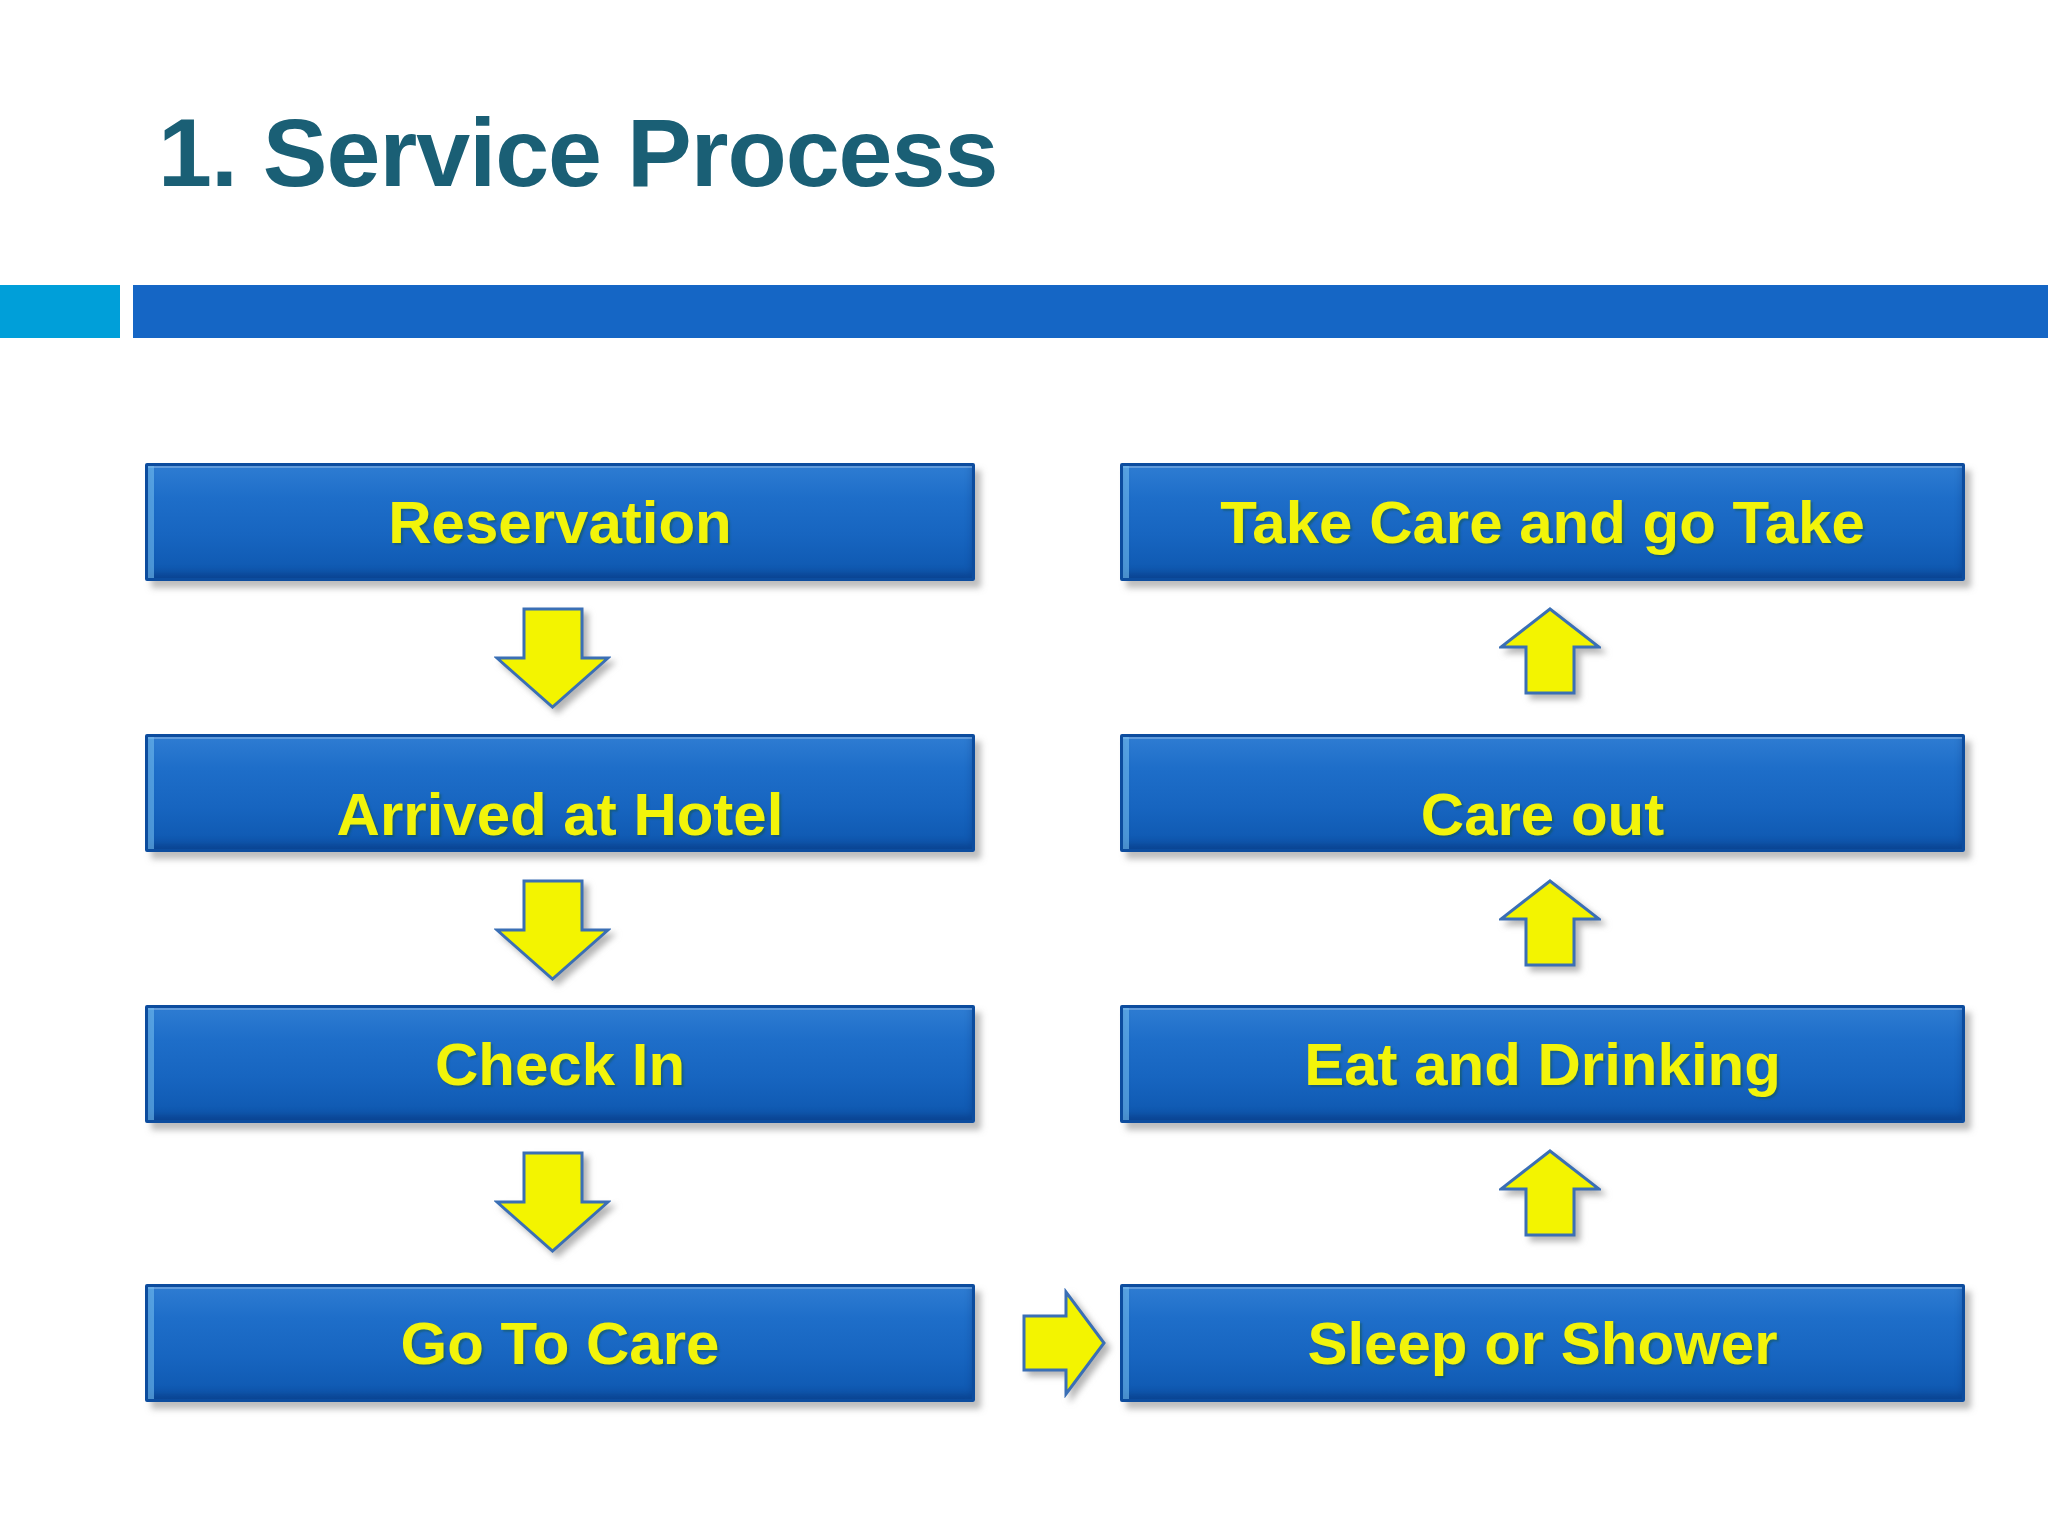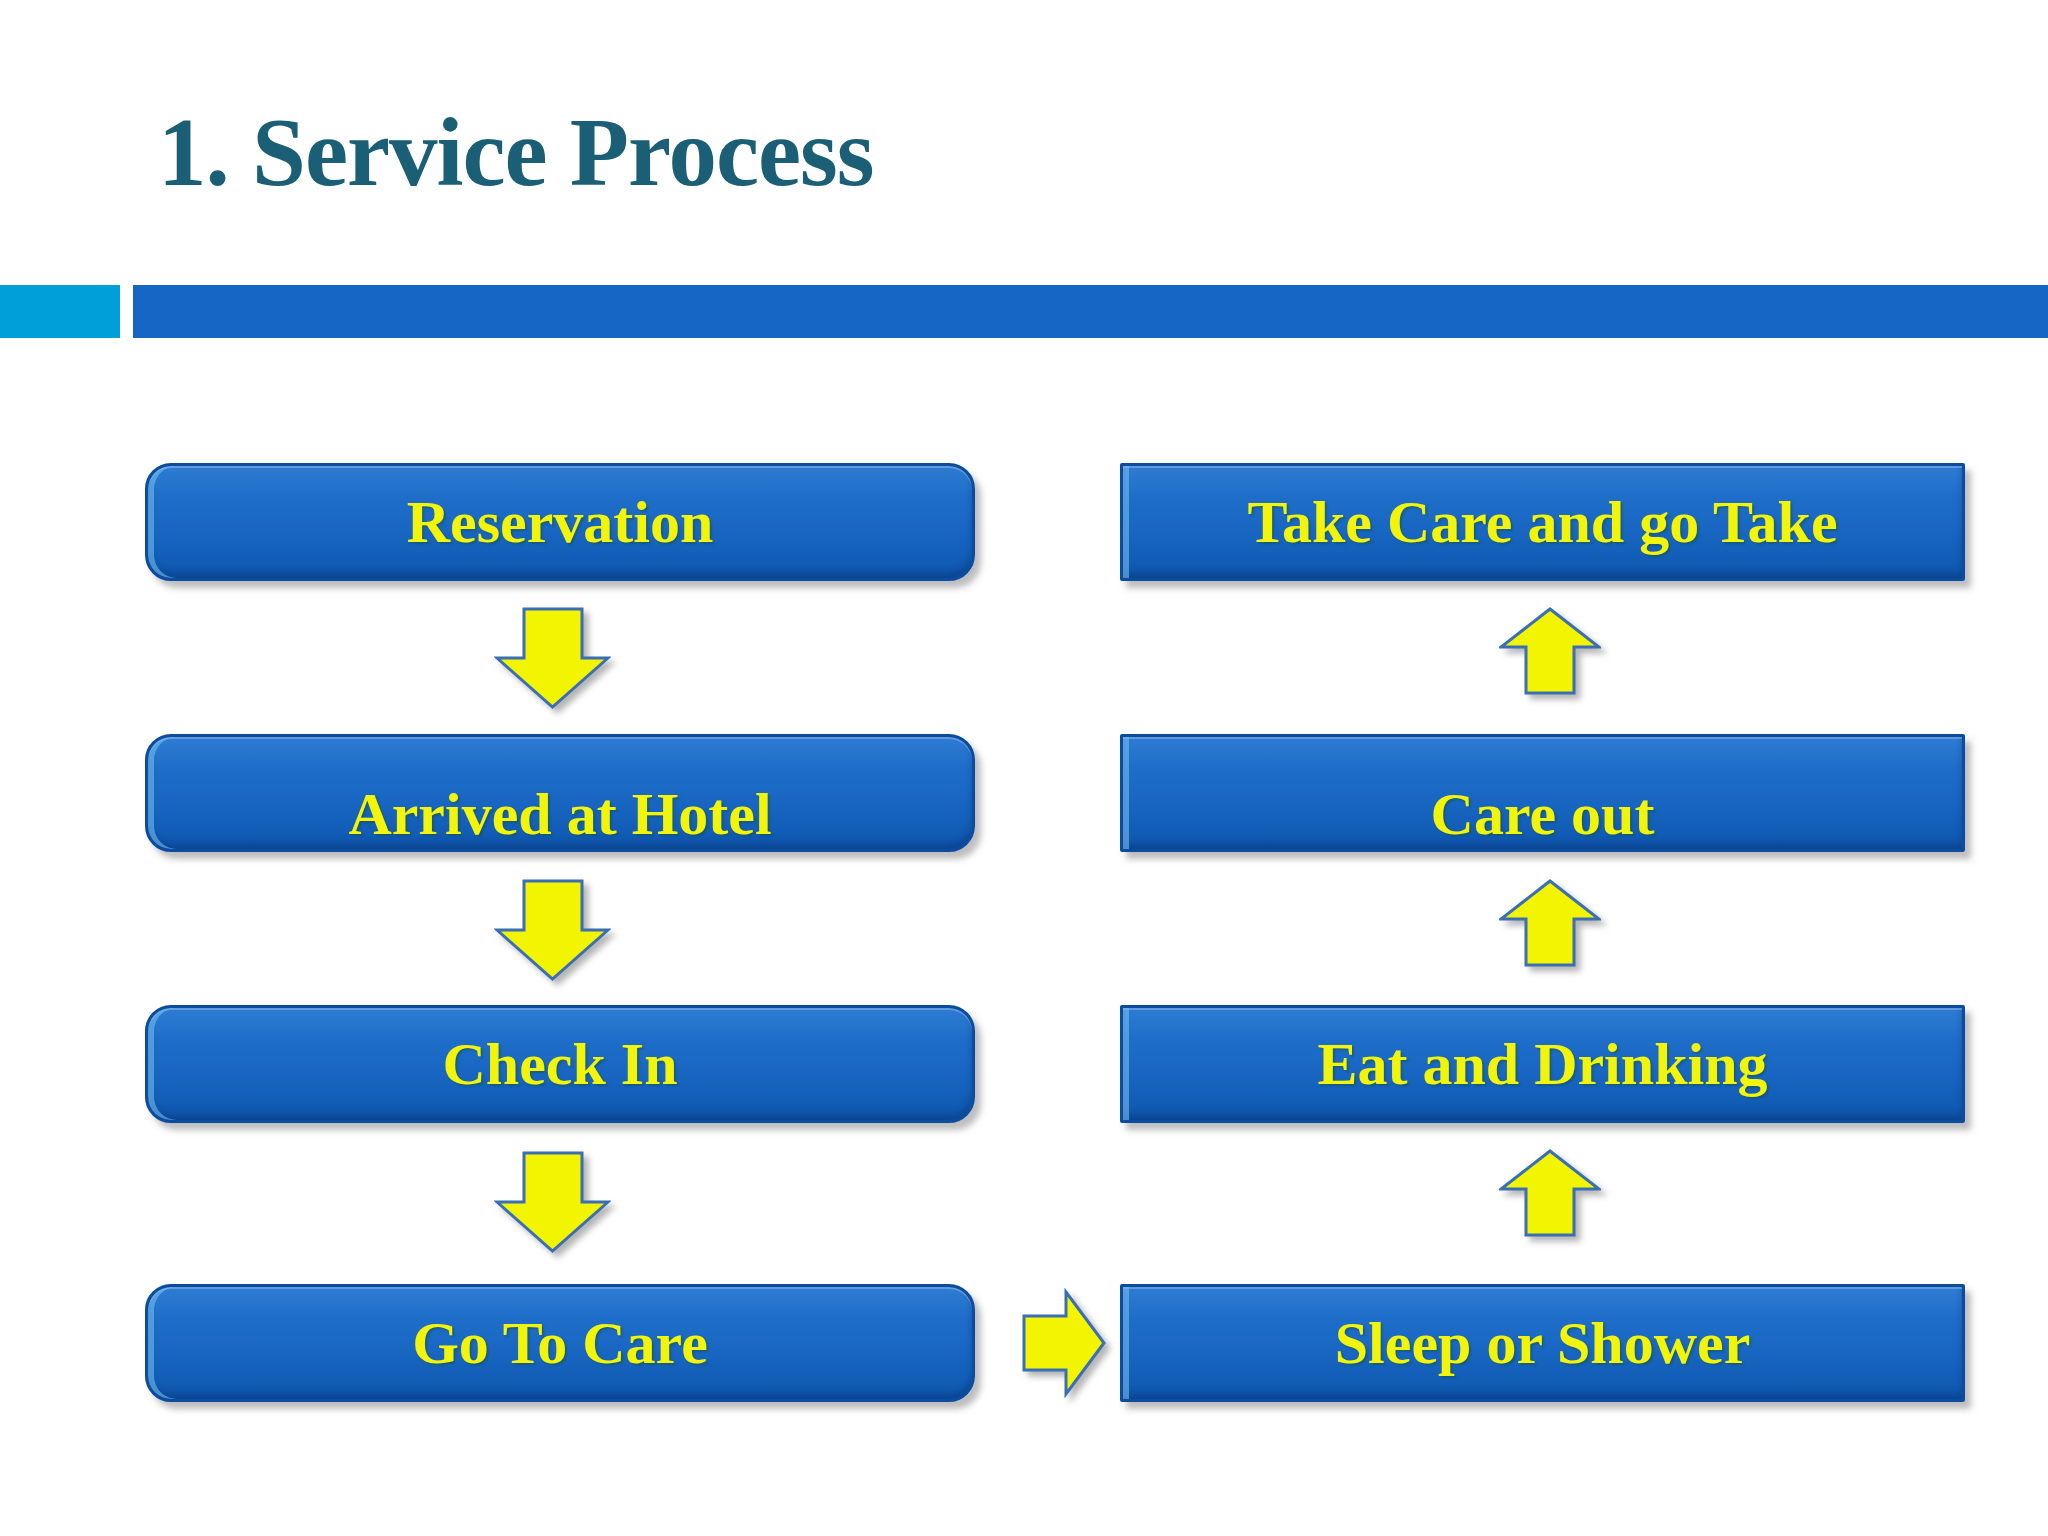--- a/index.html
+++ b/index.html
@@ -7,21 +7,20 @@
     padding: 0;
     background: #ffffff;
     font-family: "Liberation Sans", sans-serif;
   }
   .slide {
     position: relative;
     width: 2048px;
     height: 1536px;
     background: #ffffff;
     overflow: hidden;
-    font-family: Liberation Serif, serif;
   }
 
   
   .title {
     position: absolute;
     left: 158px;
     top: 100px;
     margin: 0;
     font-size: 97px;
     line-height: 1.1;
@@ -66,21 +65,21 @@
       inset 0 2px 0 rgba(255,255,255,0.25),
       inset 0 -5px 7px rgba(0,30,90,0.3);
   }
   .pbox .label {
     font-size: 60px;
     font-weight: bold;
     color: var(--label-yellow, #F2F40A);
     text-shadow: 2px 2px 2px rgba(20,80,40,0.4);
     white-space: nowrap;
   }
-  .col-left  { left: 145px;  width: 830px; border-radius: 26px; }
+  .col-left  { left: 145px;  width: 830px; }
   .col-right { left: 1120px; width: 845px; }
   .row-1 { top: 463px; }
   .row-2 { top: 734px; align-items: flex-end; }
   .row-3 { top: 1005px; }
   .row-4 { top: 1284px; }
 
   
   .arrow {
     position: absolute;
     filter: drop-shadow(5px 5px 3px rgba(120,120,120,0.55));

